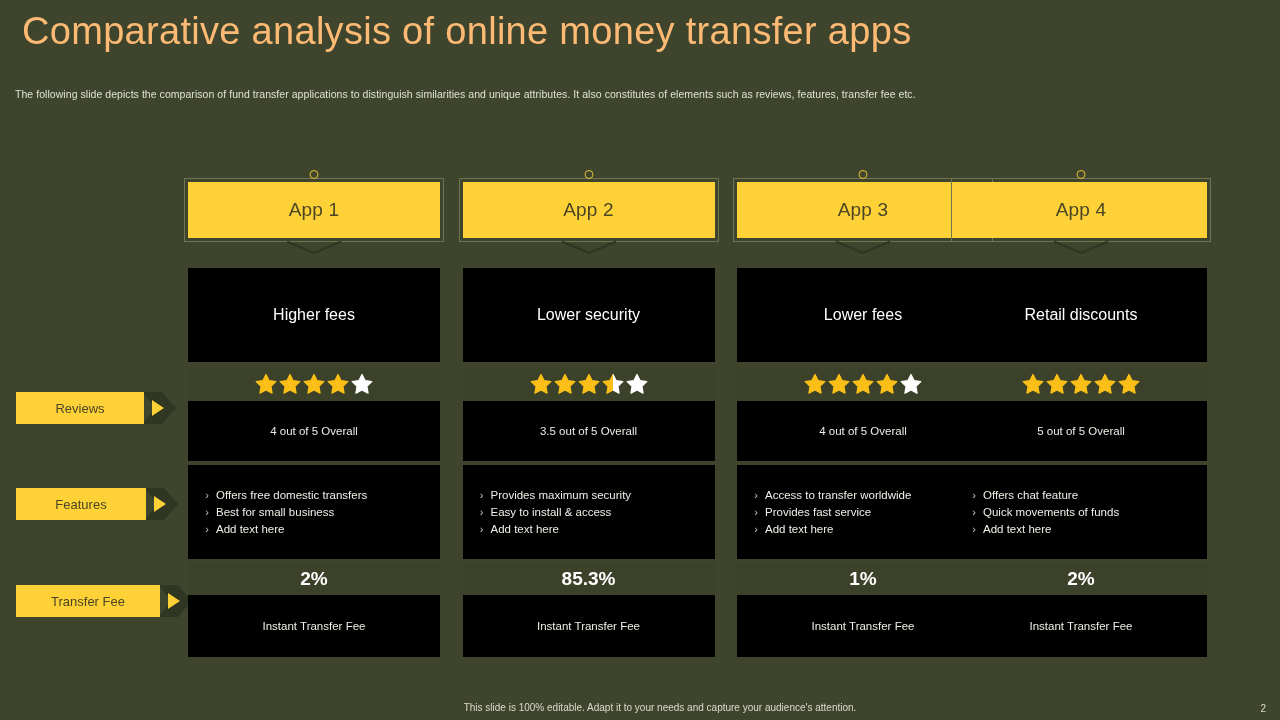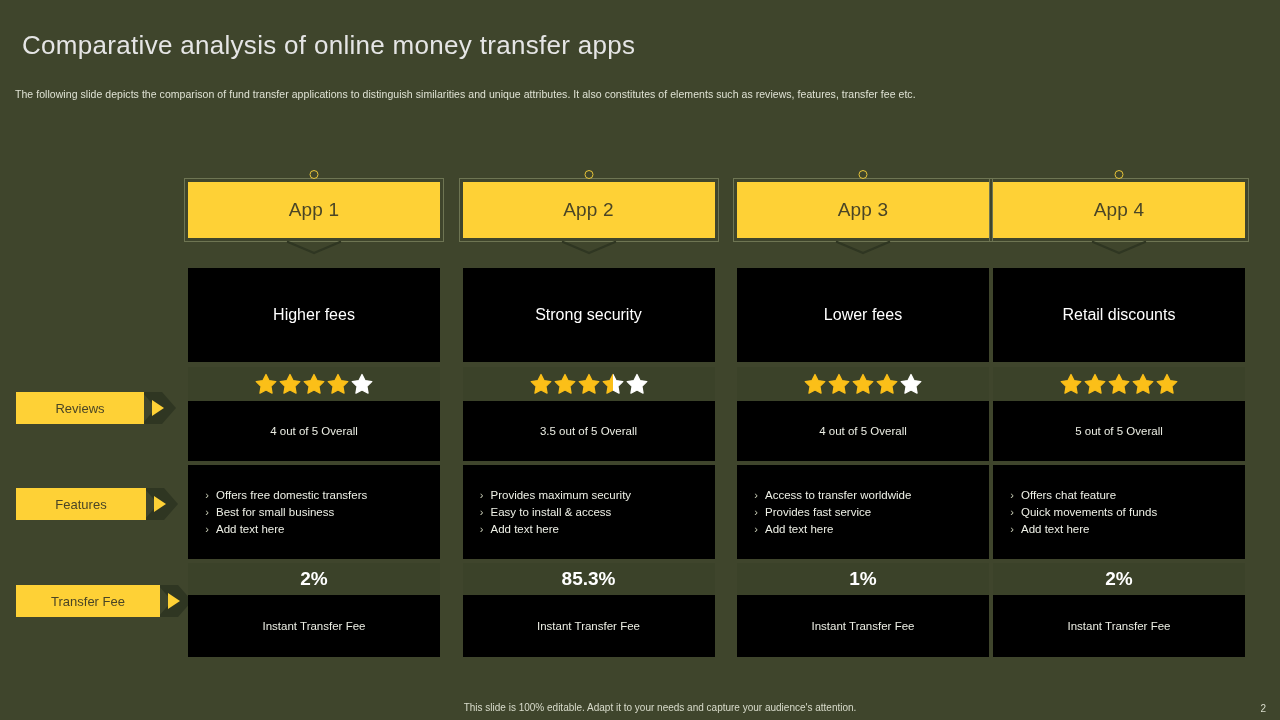--- a/index.html
+++ b/index.html
@@ -6,38 +6,38 @@
   html, body {
     width: 1280px; height: 720px;
     background: #3f452c;
     font-family: "Liberation Sans", sans-serif;
     overflow: hidden;
   }
   .slide { position: relative; width: 1280px; height: 720px; background: #3f452c; }
 
   
   .title {
-    position: absolute; left: 22px; top: 30px;
-    font-size: 26px; font-weight: 400; color: #e5e5e5;
+    position: absolute; left: 22px; top: 10px;
+    font-size: 38px; font-weight: 400; color: #fdba74;
     letter-spacing: .3px; white-space: nowrap;
   }
   .subtitle {
     position: absolute; left: 15px; top: 88px; width: 1250px;
     font-size: 10.5px; color: #dfe2d4; letter-spacing: .05px; white-space: nowrap;
   }
 
   
   .grid { position: absolute; left: 0; top: 160px; width: 1280px; }
   .col {
     position: absolute; top: 0; width: 252px;
   }
   .col-0 { left: 188px; }
   .col-1 { left: 462.5px; }
   .col-2 { left: 737px; }
-  .col-3 { left: 993px; text-decoration: underline; }
+  .col-3 { left: 955px; text-decoration: underline; }
 
   
   .head-wrap { position: relative; height: 102px; }
   .head-outline {
     position: absolute; left: -4px; top: 18px; width: 260px; height: 64px;
     border: 1px solid #6e7553;
   }
   .head-box {
     position: absolute; left: 0; top: 22px; width: 252px; height: 56px;
     background: #fed136; display: flex; align-items: center; justify-content: center;
@@ -208,21 +208,21 @@
           <div class="head-outline"></div>
           <div class="head-dot"></div>
           <div class="head-box">
             <span class="head-label">App 2</span>
           </div>
           <svg class="head-chev" viewBox="0 0 56 16">
             <path d="M2 2 L28 13 L54 2" fill="none" stroke="#2f3622" stroke-width="2.4" stroke-linecap="round" stroke-linejoin="round"></path>
           </svg>
         </div>
         <div class="panel desc">
-          <span class="desc-text">Strong security</span>
+          <span class="desc-text">Lower security</span>
         </div>
         <div class="panel rev">
           <div class="rev-stars">
             <svg width="22" height="22" viewBox="0 0 24 24">
               <path d="M12 1.6l3.3 6.7 7.4 1.1-5.35 5.2 1.26 7.35L12 18.5l-6.61 3.45 1.26-7.35L1.3 9.4l7.4-1.1z" fill="#fbbf18" stroke="#fbbf18" stroke-width="1.4" stroke-linejoin="round"></path>
             </svg>
             <svg width="22" height="22" viewBox="0 0 24 24">
               <path d="M12 1.6l3.3 6.7 7.4 1.1-5.35 5.2 1.26 7.35L12 18.5l-6.61 3.45 1.26-7.35L1.3 9.4l7.4-1.1z" fill="#fbbf18" stroke="#fbbf18" stroke-width="1.4" stroke-linejoin="round"></path>
             </svg>
             <svg width="22" height="22" viewBox="0 0 24 24">

